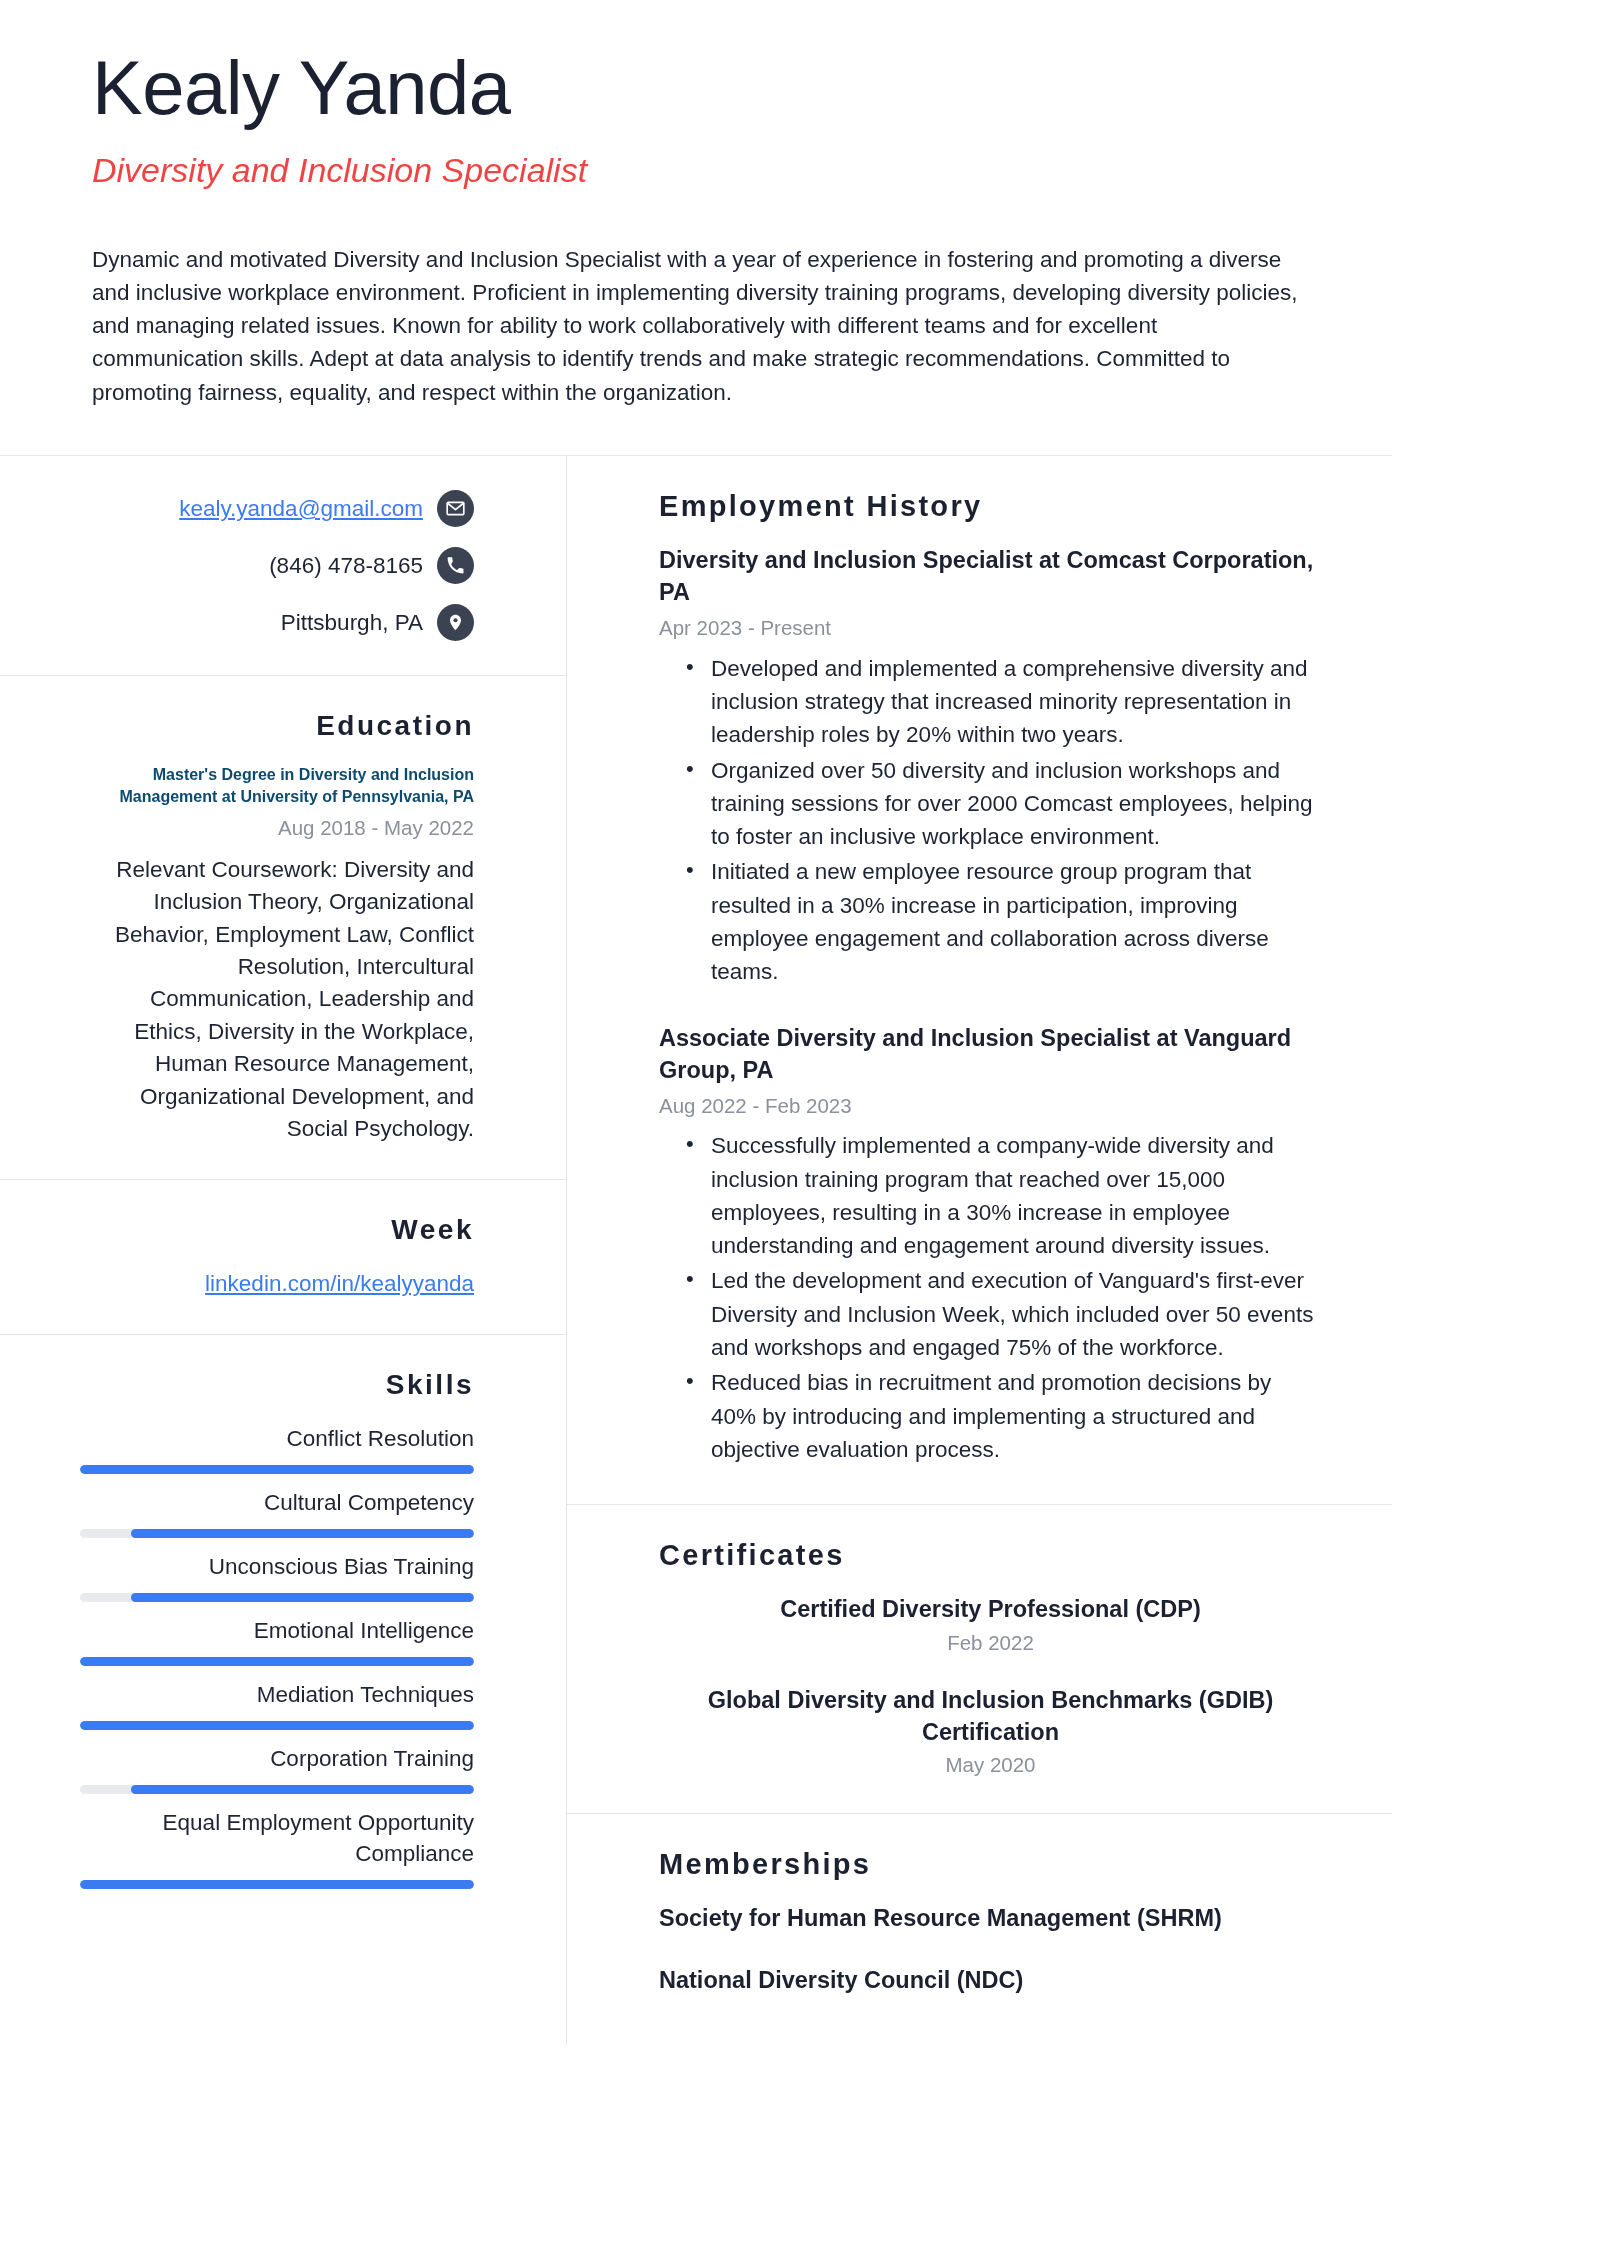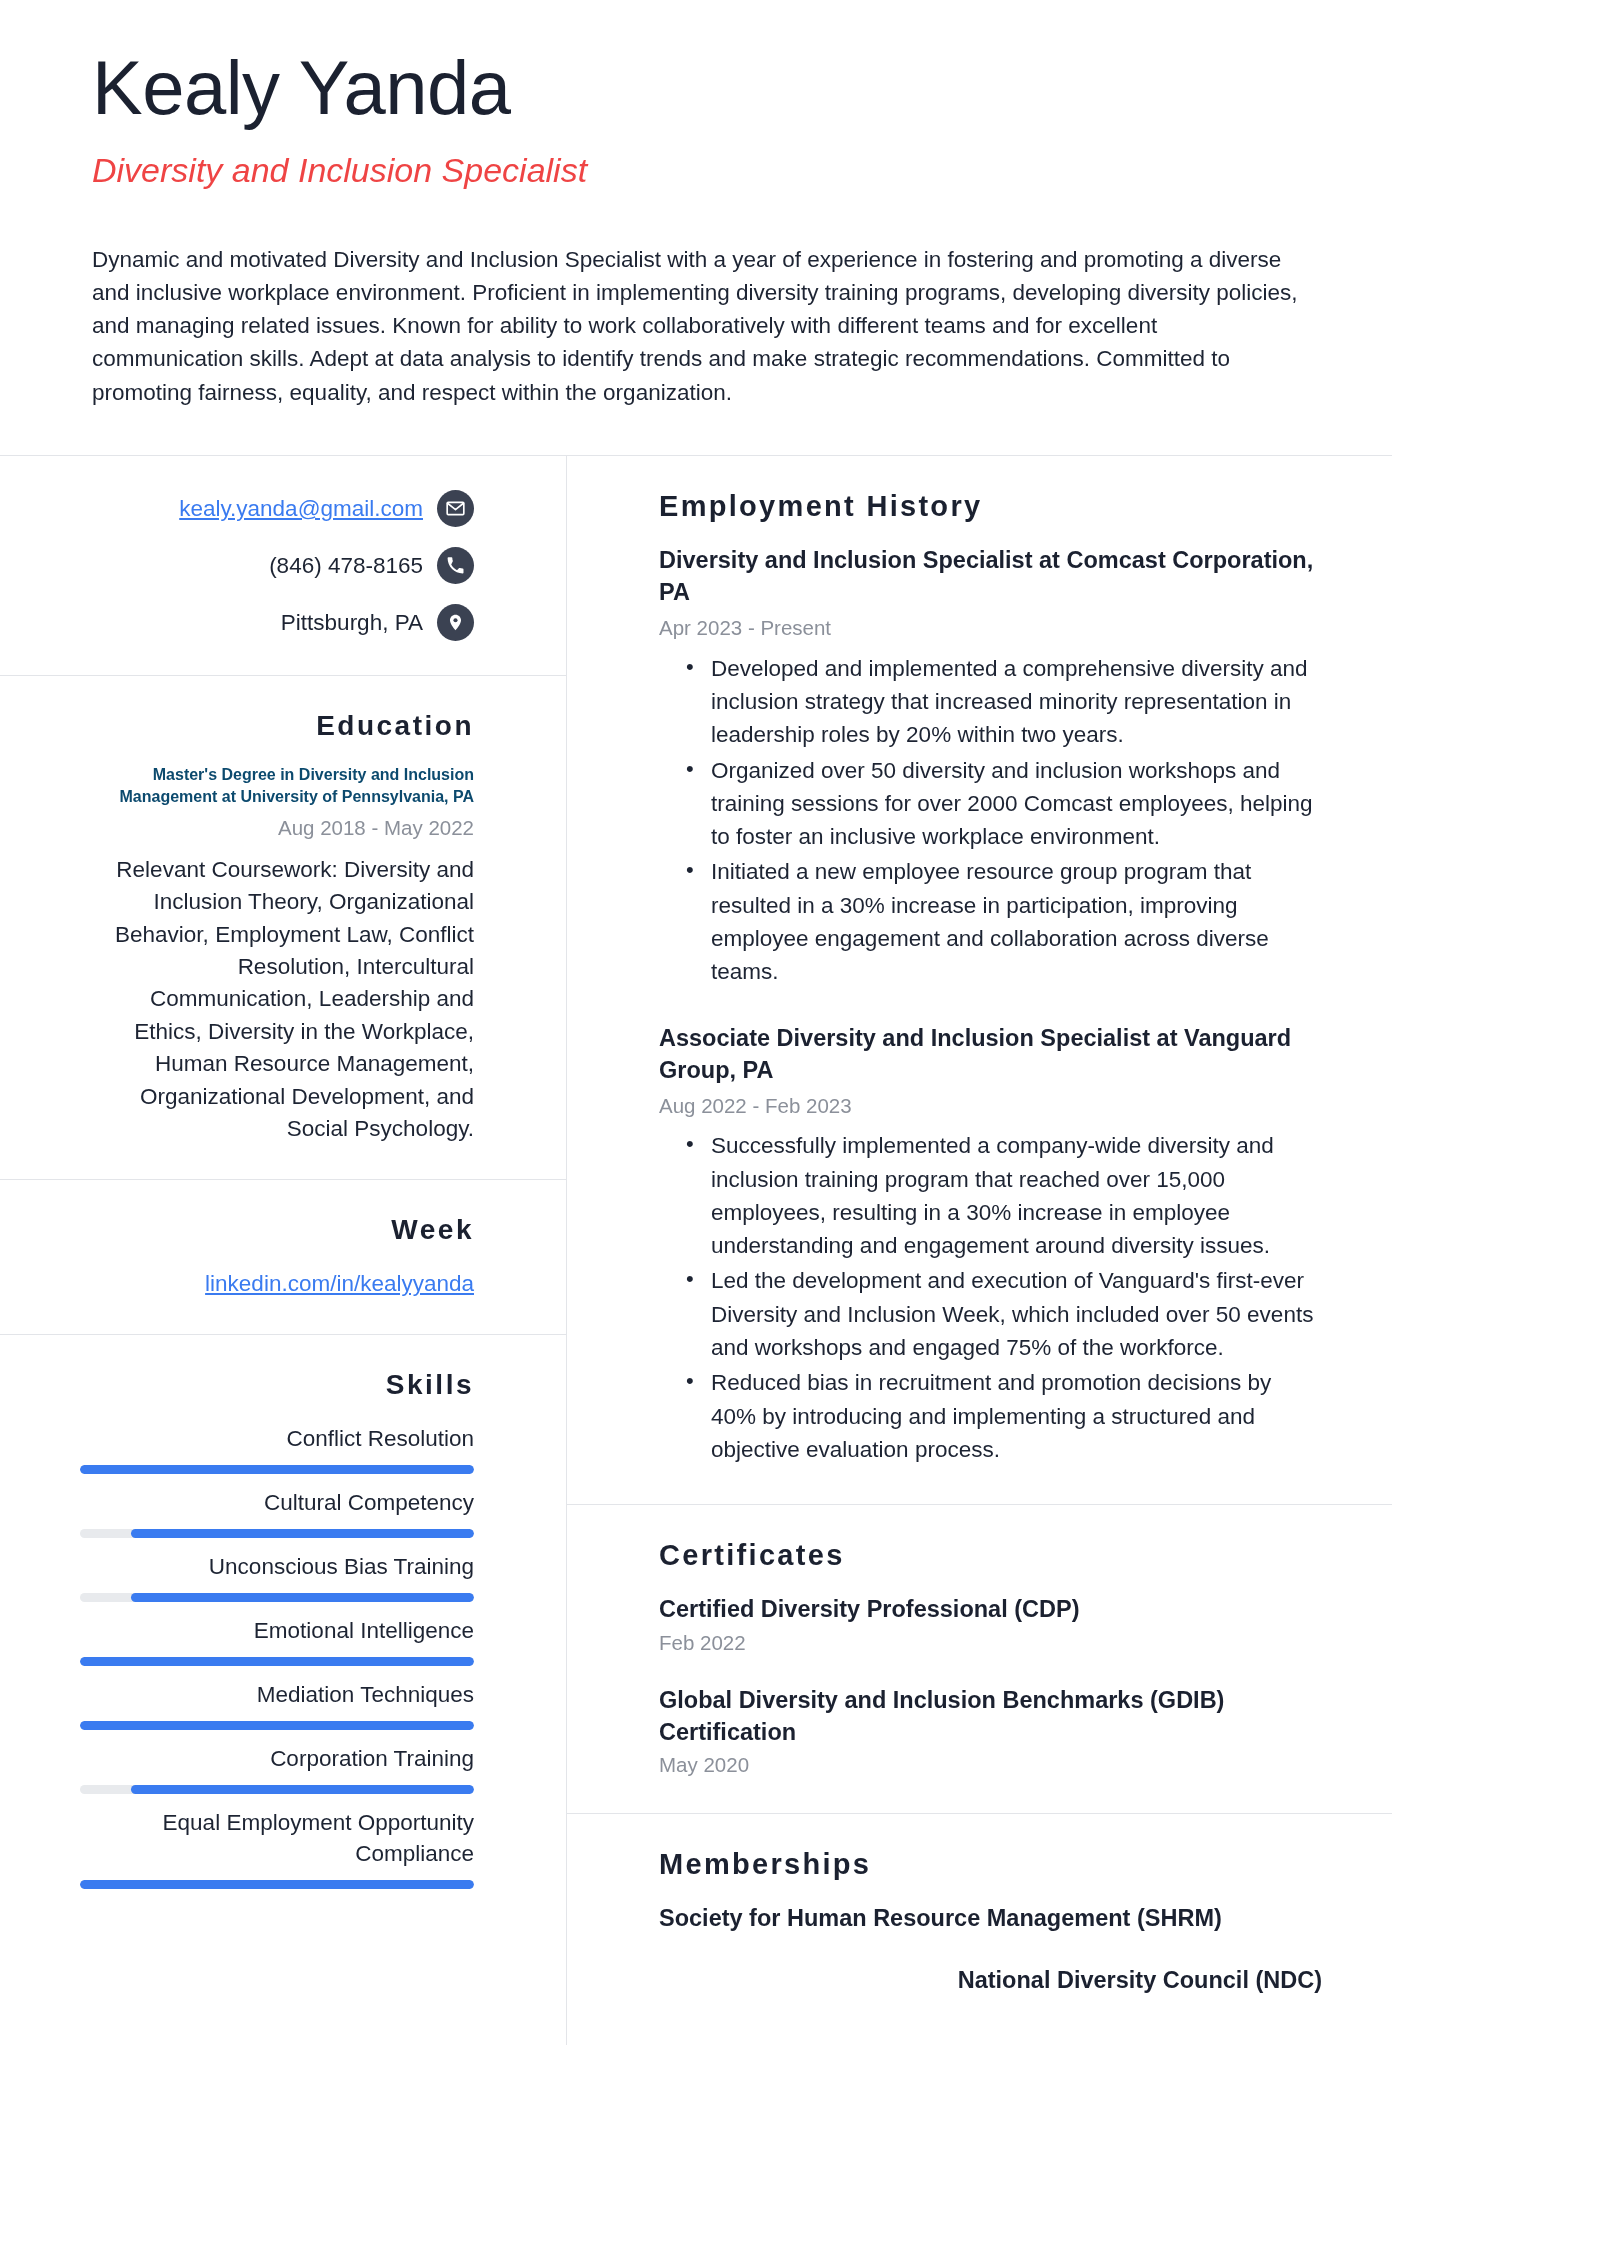--- a/index.html
+++ b/index.html
@@ -227,42 +227,42 @@
   }
   .bullets li::before {
     content: "\2022";
     position: absolute;
     left: -25px;
     top: -1px;
     font-size: 22px;
     color: #1d2433;
   }
 
-  .cert-entry { margin-bottom: 30px; }
+  .cert-entry { margin-bottom: 30px; text-align: center; }
   .cert-entry:last-child { margin-bottom: 0; }
   .cert-name {
     font-size: 23.5px;
     font-weight: 700;
     color: #1b2130;
     line-height: 1.35;
   }
   .cert-date {
     font-size: 20.5px;
     color: #8b909a;
     margin-top: 5px;
   }
 
   .mem-entry {
     font-size: 23.5px;
     font-weight: 700;
     color: #1b2130;
     line-height: 1.35;
     margin-bottom: 30px;
   }
-  .mem-entry:last-child { margin-bottom: 12px; text-align: right; }
+  .mem-entry:last-child { margin-bottom: 12px; }
 </style>
 </head>
 <body>
 
 <div class="page">
 
   <div class="header">
     <h1 class="full-name">Kealy Yanda</h1>
     <h2 class="job-title">Diversity and Inclusion Specialist</h2>
     <p class="summary">Dynamic and motivated Diversity and Inclusion Specialist with a year of experience in fostering and promoting a diverse and inclusive workplace environment. Proficient in implementing diversity training programs, developing diversity policies, and managing related issues. Known for ability to work collaboratively with different teams and for excellent communication skills. Adept at data analysis to identify trends and make strategic recommendations. Committed to promoting fairness, equality, and respect within the organization.</p>

